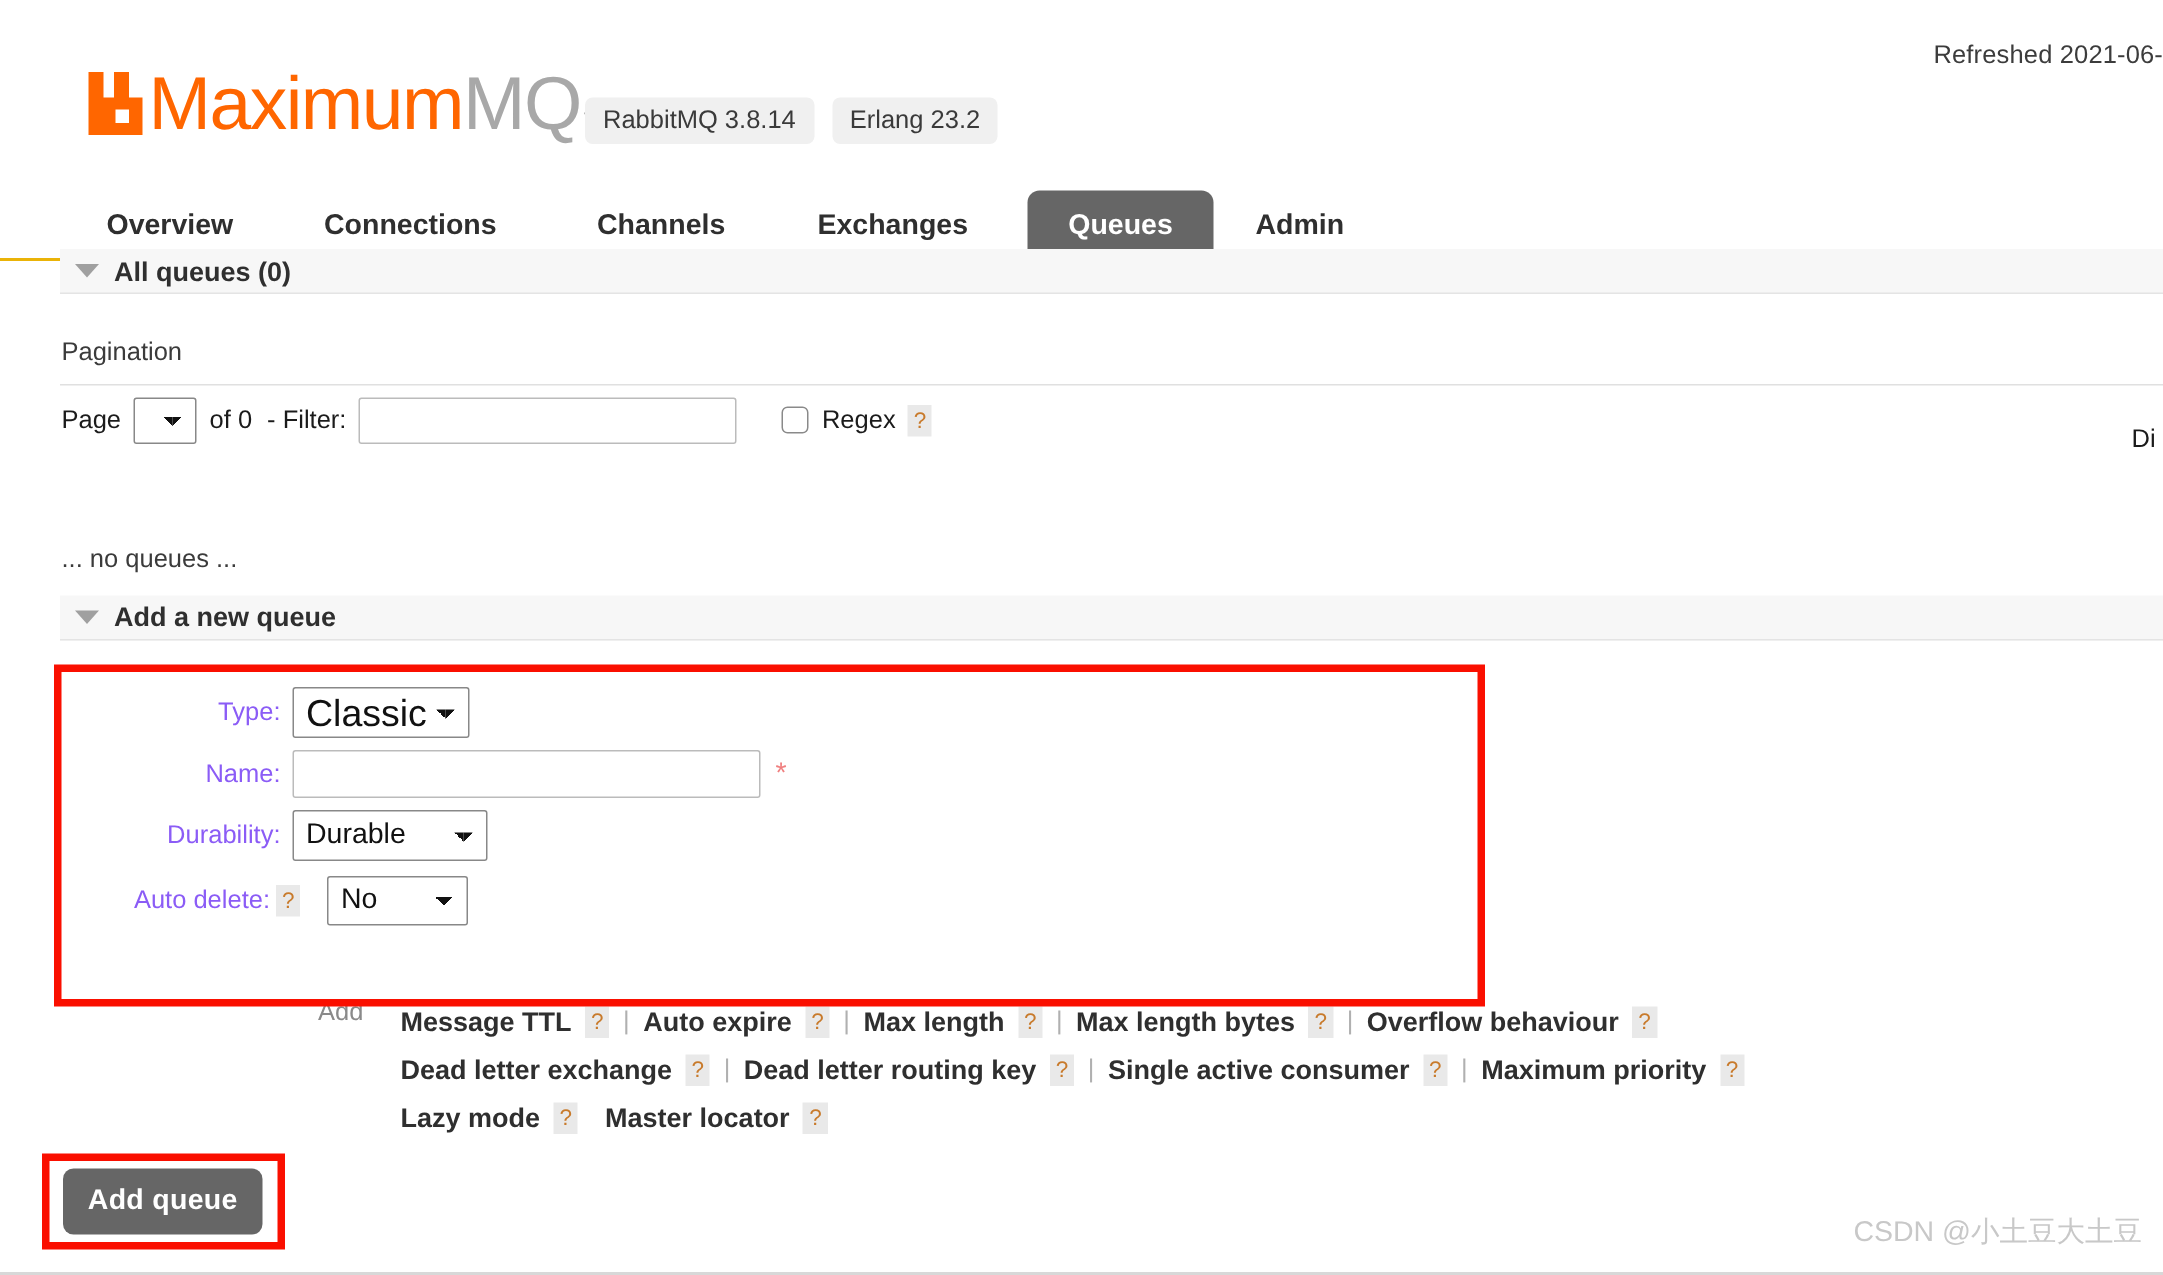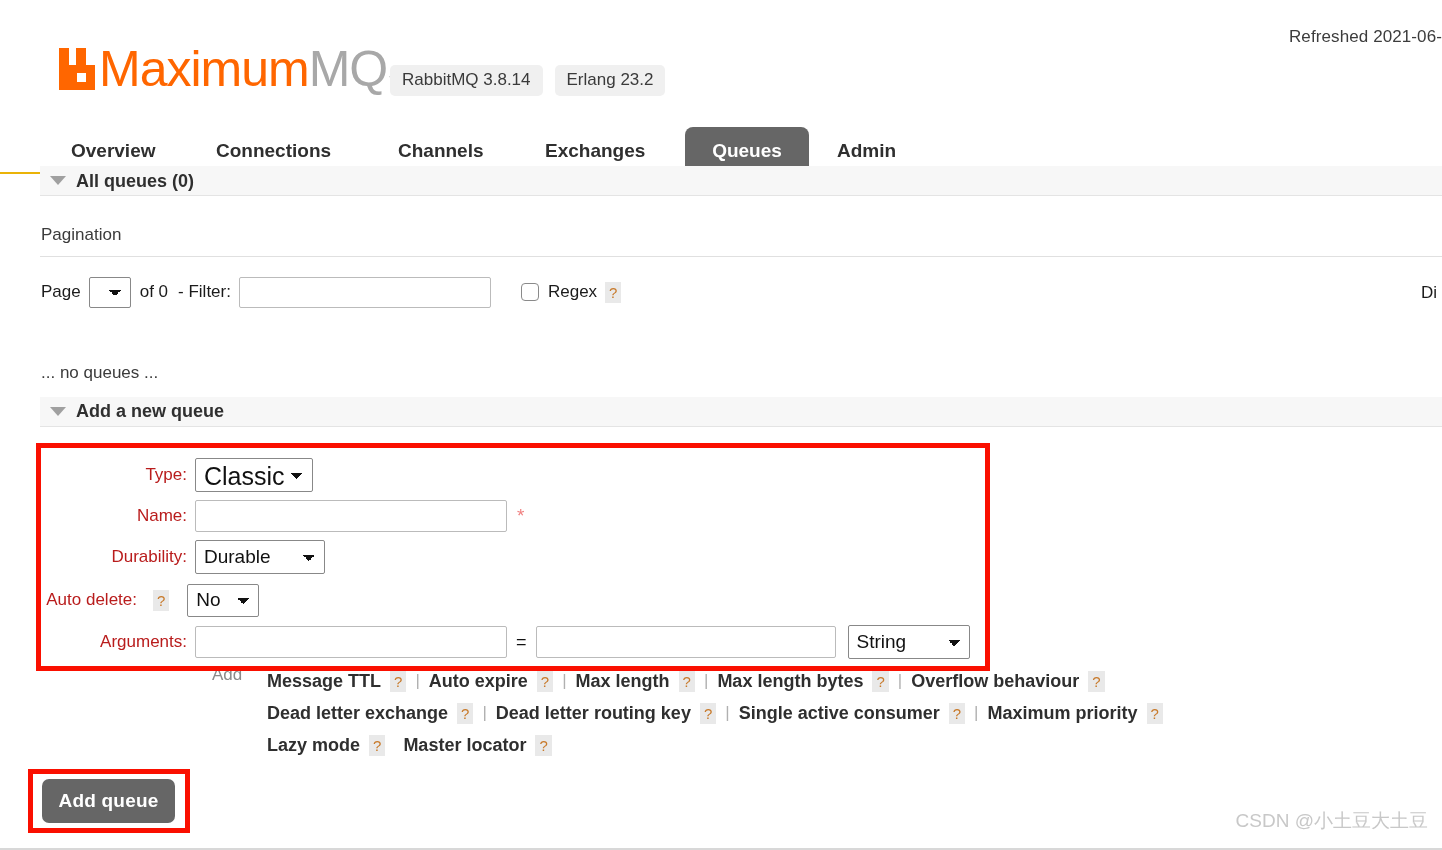--- a/index.html
+++ b/index.html
@@ -141,21 +141,21 @@
     color: #3b3b3b;
   }
   .pagination-rule {
     position: absolute;
     left: 40px; top: 256px;
     width: 1402px; height: 1px;
     background: #e0e0e0;
   }
   .pag-row {
     position: absolute;
-    left: 41px; top: 276px;
+    left: 41px; top: 264px;
     display: flex;
     align-items: center;
     height: 32px;
     font-size: 17px;
     color: #1b1b1b;
   }
   .pag-row .lbl { margin-right: 8px; }
   .sel {
     appearance: none;
     -webkit-appearance: none;
@@ -244,36 +244,36 @@
 
   
   .form-row {
     position: absolute;
     display: flex;
     align-items: center;
     height: 34px;
   }
   .form-label {
     font-size: 17px;
-    color: #b91c1c;
+    color: #8b5cf6;
     text-align: right;
     white-space: nowrap;
   }
   #row-type      { left: 0px;  top: 458px; }
   #row-name      { left: 0px;  top: 499px; }
   #row-durable   { left: 0px;  top: 540px; }
   #row-autodel   { left: 0px;  top: 583px; }
   #row-args      { left: 0px;  top: 625px; }
 
   .lab-col { width: 195px; padding-right: 8px; }
 
   #type-select     { height: 34px; width: 118px; font-size: 25px; }
   #name-input      { width: 312px; height: 32px; font-size: 17px; }
   #durability-select { height: 34px; width: 130px; font-size: 19px; }
-  #autodelete-select { height: 33px; width: 72px; font-size: 19px; }
+  #autodelete-select { height: 33px; width: 94px; font-size: 19px; }
   .req-star {
     color: #f08080;
     font-size: 19px;
     margin-left: 10px;
   }
   #args-key   { width: 312px; height: 32px; font-size: 17px; }
   .eq-sign { margin: 0 9px; font-size: 18px; color: #111; }
   #args-val   { width: 300px; height: 32px; font-size: 17px; }
   #args-type-select { height: 34px; width: 122px; font-size: 19px; margin-left: 12px; }
 
@@ -411,32 +411,25 @@
     <input class="txt" id="name-input" type="text" value="" style="">
     <span class="req-star">*</span>
   </div>
 
   <div class="form-row" id="row-durable">
     <span class="form-label lab-col">Durability:</span>
     <select class="sel" id="durability-select"><option>Durable</option></select>
   </div>
 
   <div class="form-row" id="row-autodel">
-    <span class="form-label" style="width:153px; padding-right:16px;">Auto delete:</span>
+    <span class="form-label" style="width:184px; padding-right:4px;">Auto delete:</span>
     <span class="help" style="margin-right:18px;">?</span>
     <select class="sel" id="autodelete-select"><option>No</option></select>
   </div>
 
-  <div class="form-row" id="row-args">
-    <span class="form-label lab-col">Arguments:</span>
-    <input class="txt" id="args-key" type="text" value="" style="">
-    <span class="eq-sign">=</span>
-    <input class="txt" id="args-val" type="text" value="" style="">
-    <select class="sel" id="args-type-select"><option>String</option></select>
-  </div>
 
   <div class="add-word">Add</div>
   <div class="preset-rows">
     <div class="preset-row">
       <span class="preset-link">Message TTL</span>
       <span class="help">?</span>
       <span class="pipe">|</span>
       <span class="preset-link">Auto expire</span>
       <span class="help">?</span>
       <span class="pipe">|</span>

